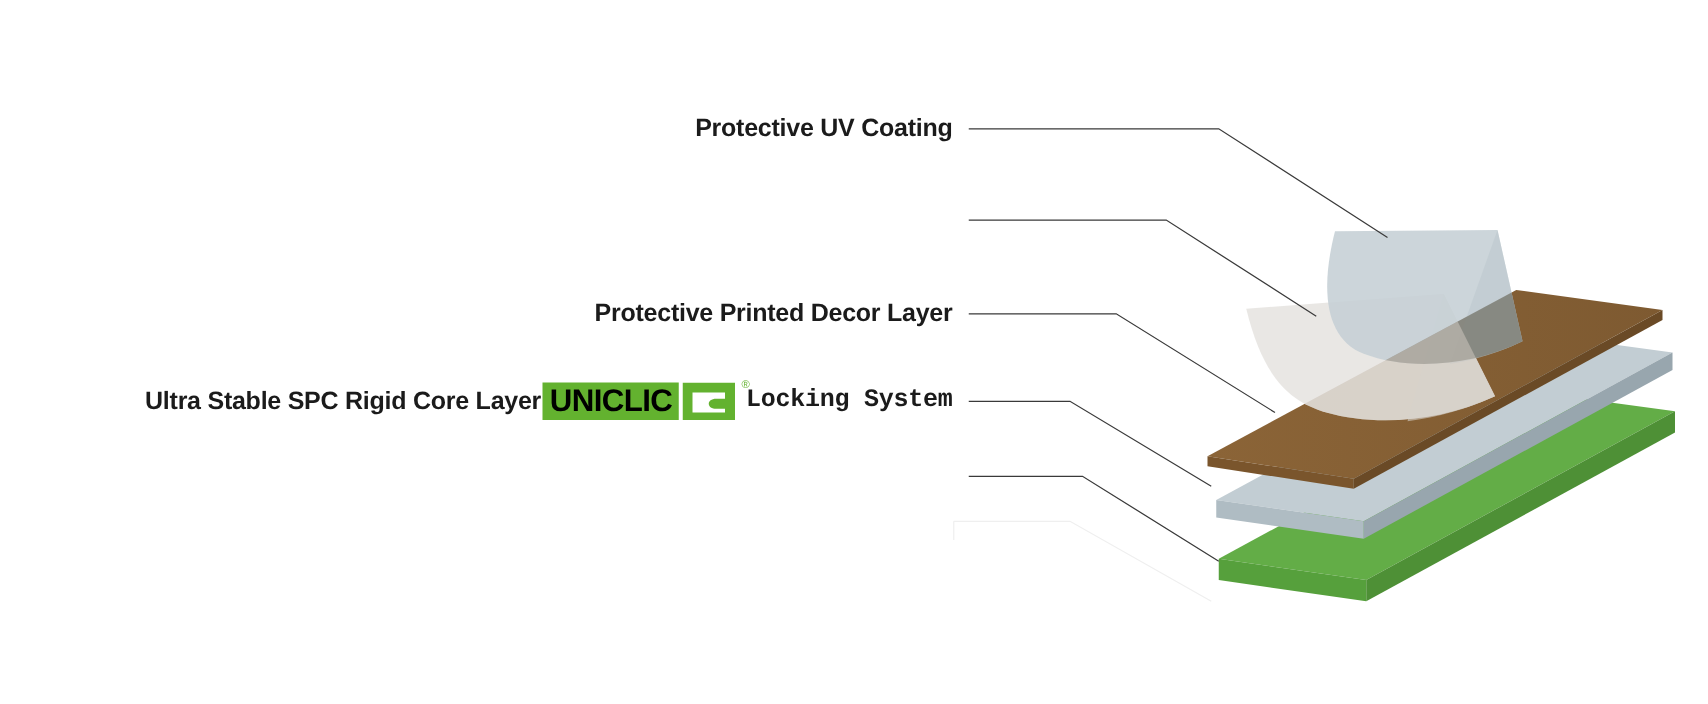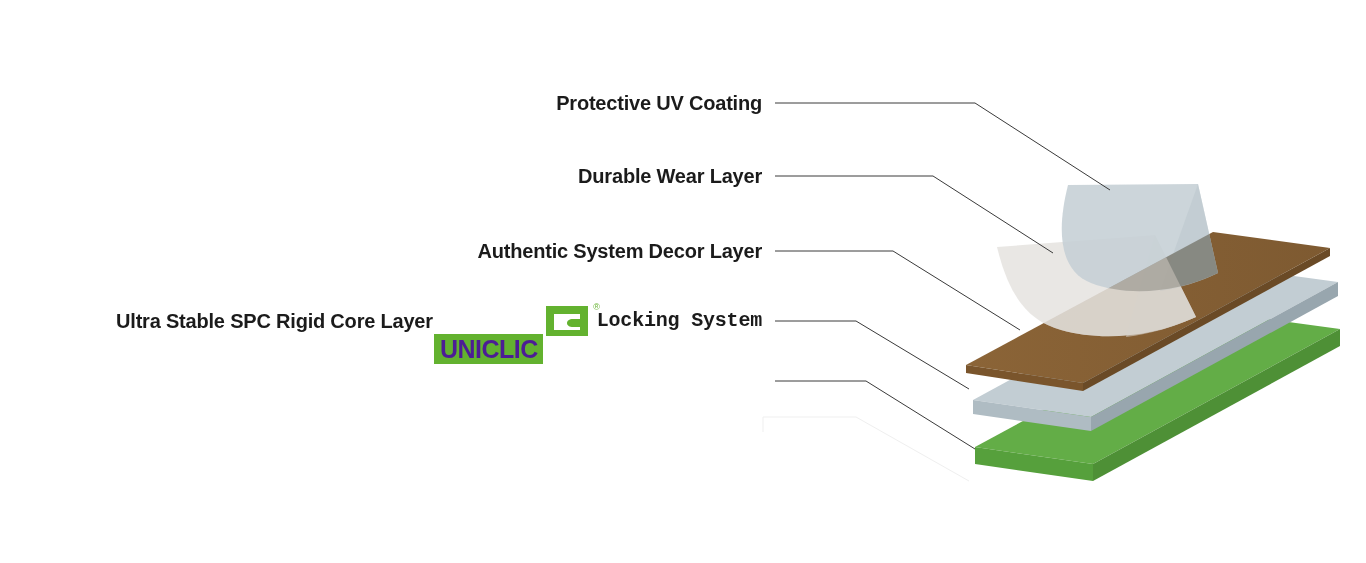--- a/index.html
+++ b/index.html
@@ -45,31 +45,30 @@
 
   
   .uniclic{
     display:inline-flex;
     align-items:flex-start;
     position:relative;
     height:30px;
   }
   .uniclic .wordmark{
     background:#63B22F;
-    color:#4c1d95;
+    color:#000000;
     font-family:"Liberation Sans", sans-serif;
     font-weight:700;
     font-size:25px;
     line-height:30px;
     height:30px;
     padding:0 5px 0 6px;
     letter-spacing:-0.5px;
     box-sizing:border-box;
     display:block;
-    margin-top:28px;
   }
   .uniclic .clicmark{
     width:42px;height:30px;
     margin-left:3px;
     display:block;
   }
   .uniclic .regmark{
     position:absolute;
     right:-12px; top:-3px;
     font-size:9px;
@@ -147,23 +146,22 @@
       <path d="M 775,381 L 866,381 L 975,449"></path>
     </g>
     <g stroke="#efefef" stroke-width="1" fill="none">
       <path d="M 763,417 L 856,417 L 969,481"></path>
       <path d="M 763,417 L 763,432"></path>
     </g>
   </svg>
 
   <div class="label right lbl-uv">Protective UV Coating</div>
 
-  <div class="label right lbl-wear">Durable Wear Layer</div>
 
-  <div class="label right lbl-decor">Authentic System Decor Layer</div>
+  <div class="label right lbl-decor">Protective Printed Decor Layer</div>
 
   <div class="core-row">
     <span class="label core-txt">Ultra Stable SPC Rigid Core Layer</span>
 
     <span class="uniclic">
       <span class="wordmark">UNICLIC</span>
       <svg class="clicmark" viewBox="0 0 42 30">
         <rect x="0" y="0" width="42" height="30" fill="#63B22F"></rect>
         <path d="M 8 8 L 34 8 L 34 13 L 27 13
                  C 23 13 21 15 21 17

